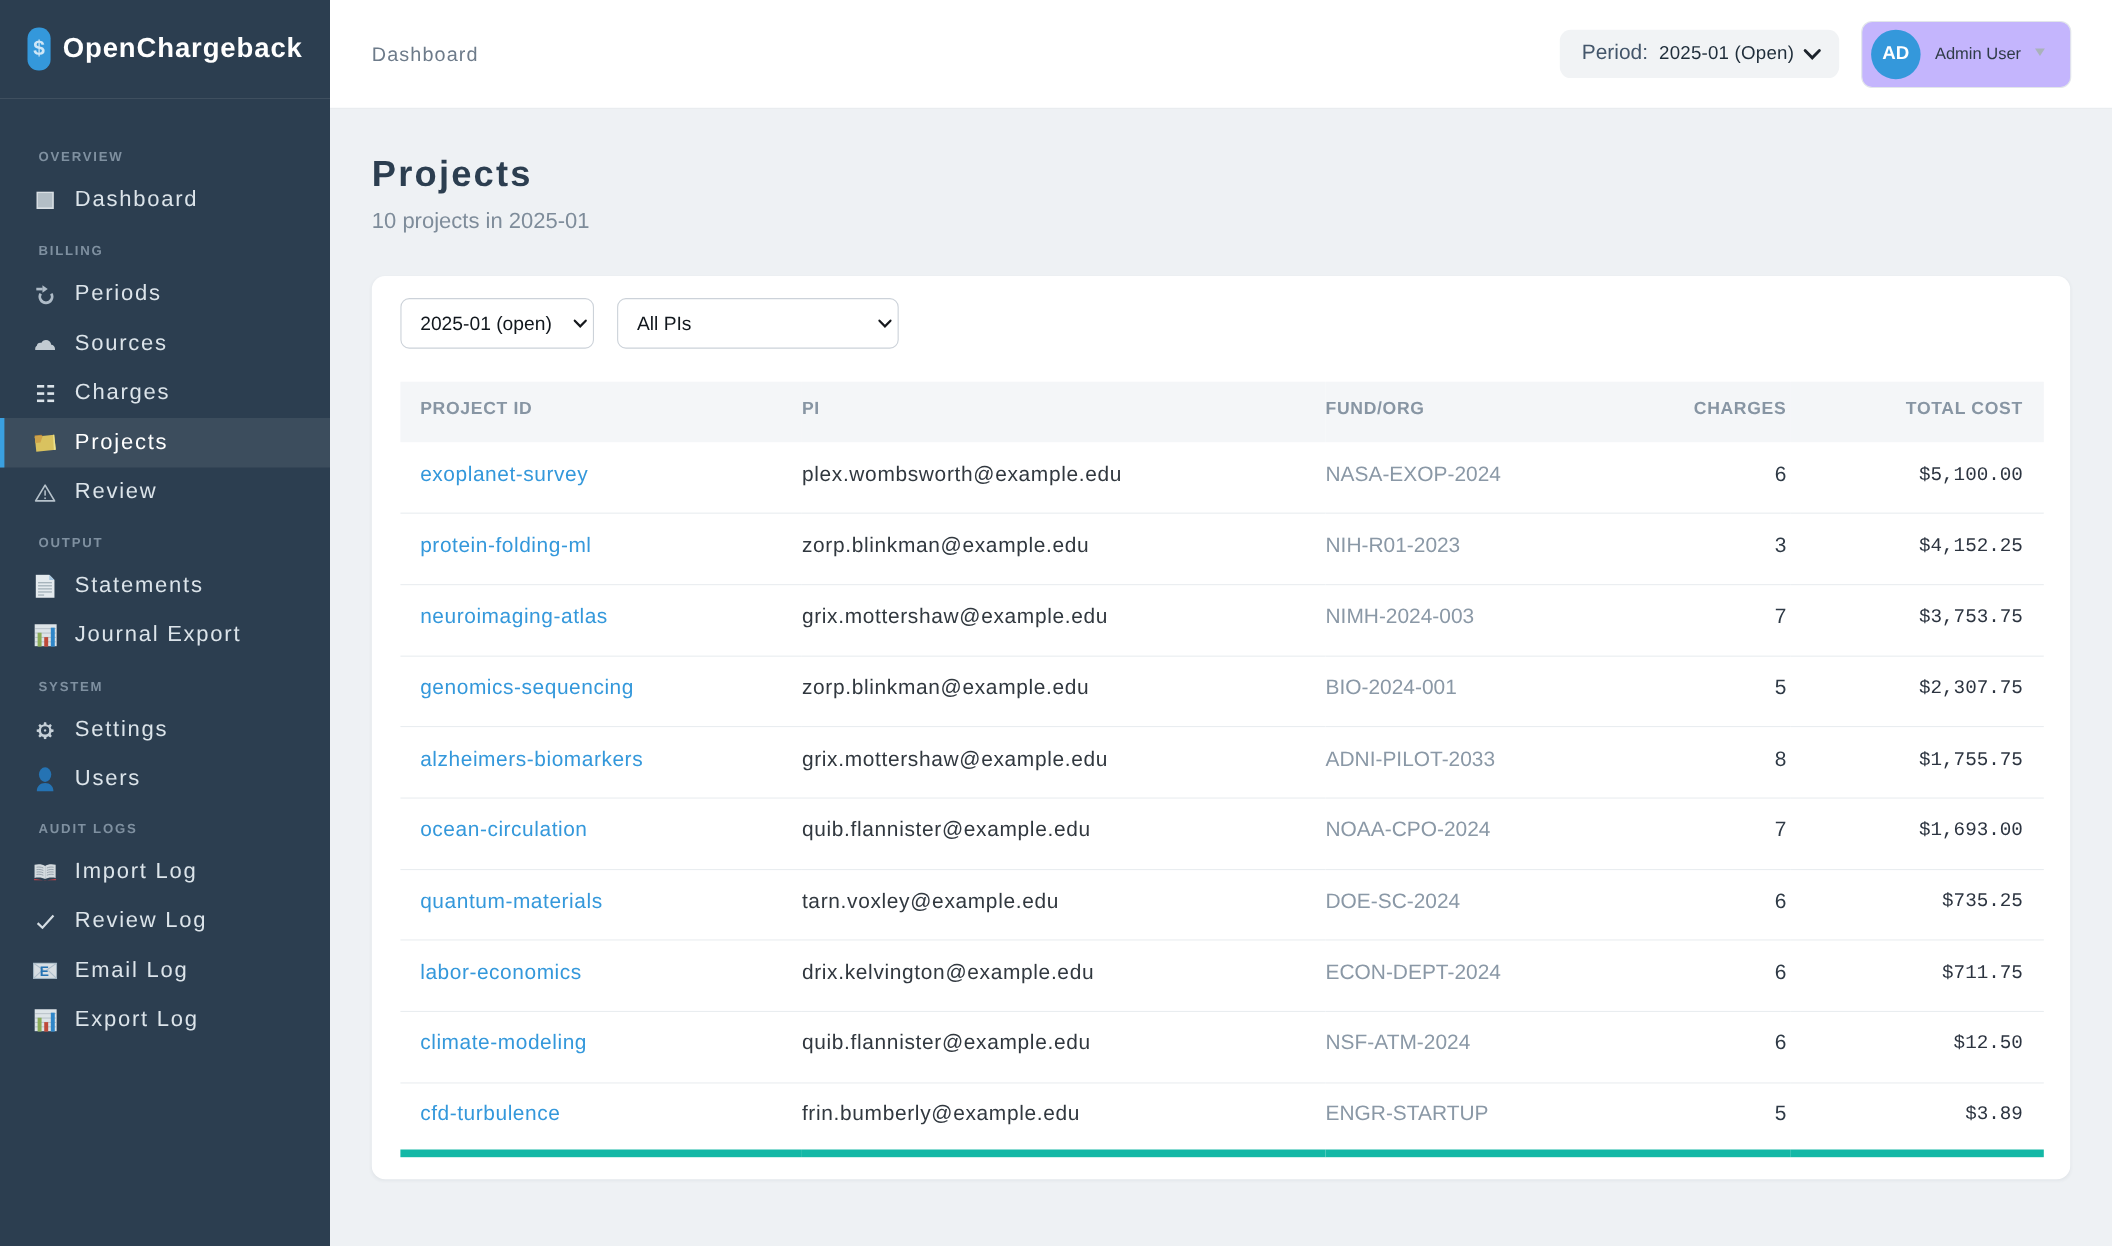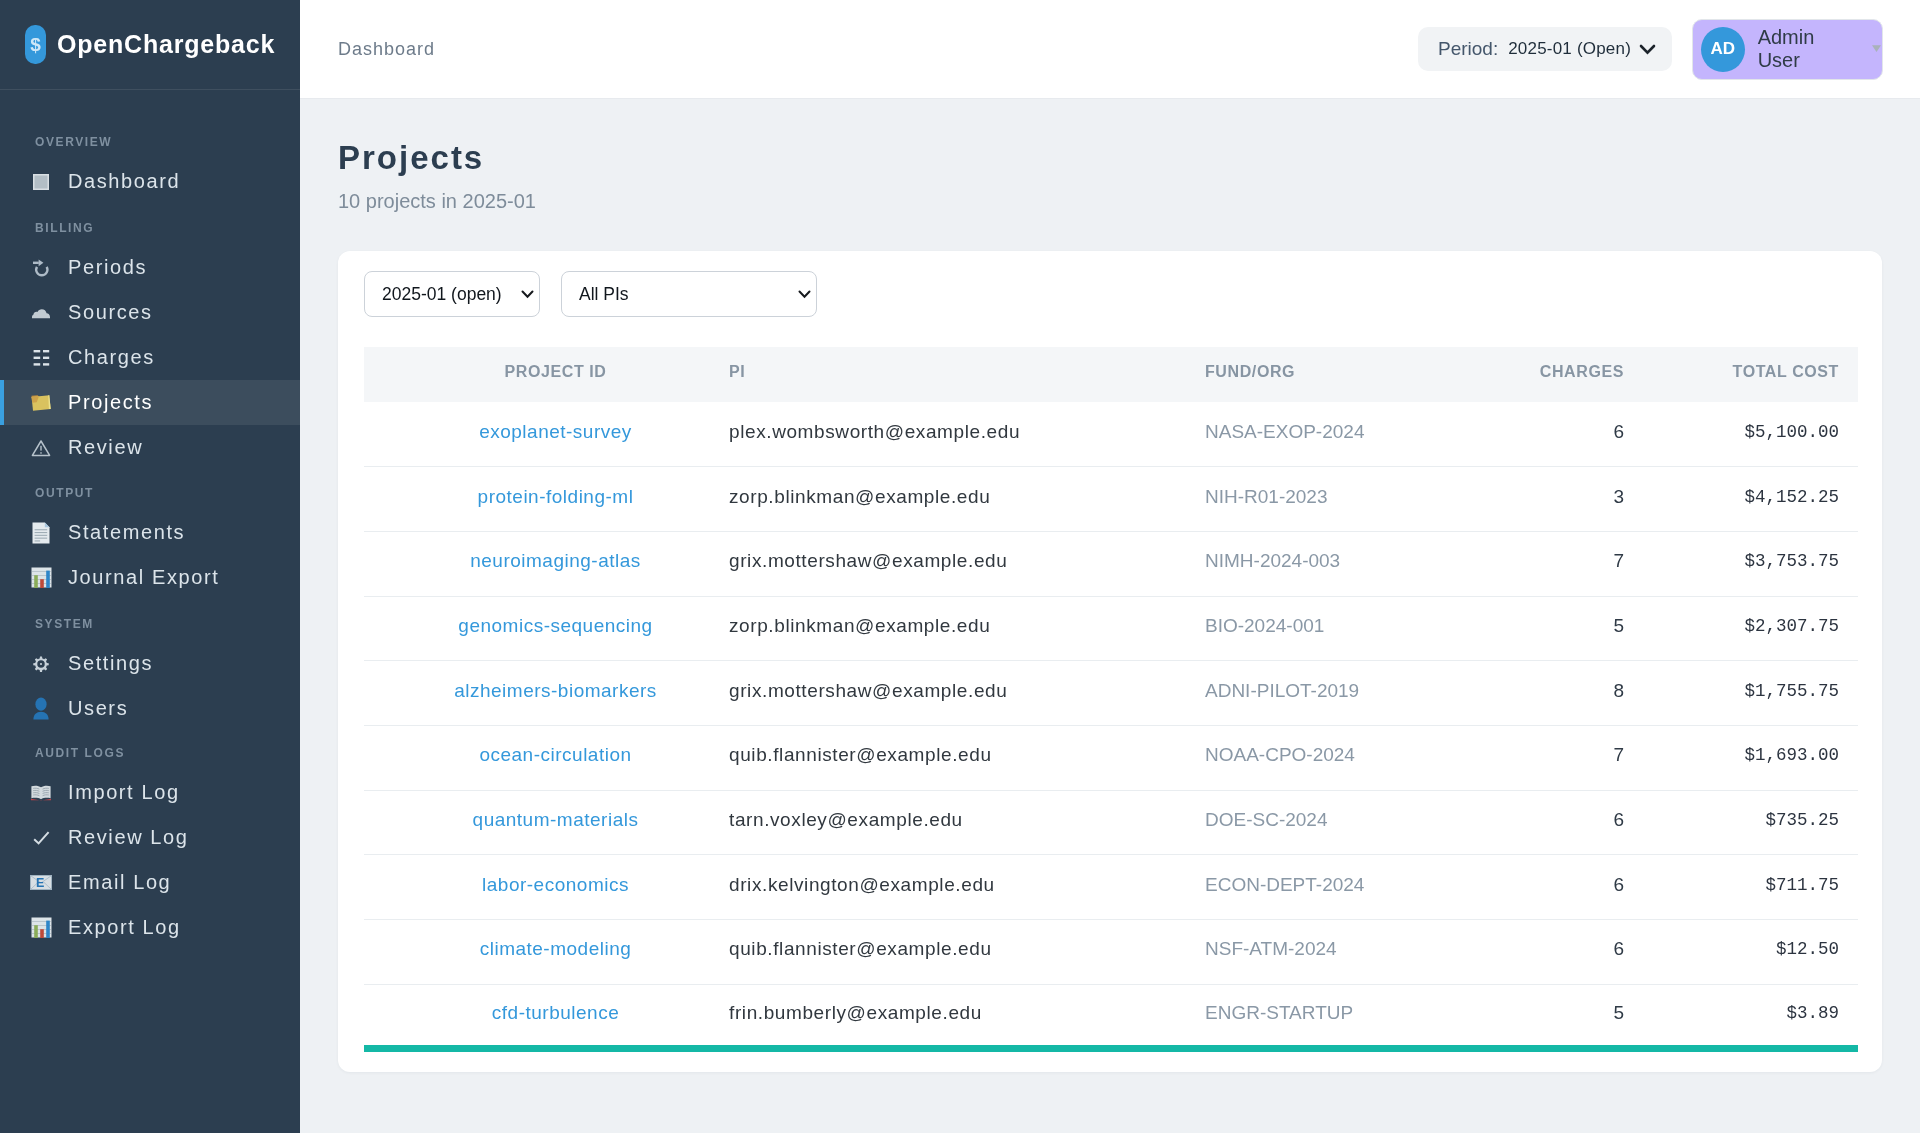--- a/index.html
+++ b/index.html
@@ -16,38 +16,38 @@
 .item.active{background:rgba(255,255,255,.08);border-left:4px solid #3aa0e0;padding-left:26px;color:#fff;}
 
 .topbar{margin-left:300px;height:99px;background:#fff;border-bottom:1px solid #e7eaee;display:flex;align-items:center;}
 .crumb{margin-left:38px;font-size:18px;color:#6d7b8a;letter-spacing:1px;}
 .tright{margin-left:auto;margin-right:37px;display:flex;align-items:center;}
 .periodpill{background:#f1f3f5;border-radius:10px;height:44px;width:254px;display:flex;align-items:center;padding-left:20px;font-size:18px;}
 .periodpill .lab{color:#44566b;font-size:19px;}
 .periodpill .val{margin-left:10px;color:#1f2d3a;font-size:17px;letter-spacing:.2px;}
 .adminbox{margin-left:20px;width:191px;height:61px;background:#c4b5fd;border:1px solid #e2e6ea;border-radius:10px;display:flex;align-items:center;}
 .avatar{width:45px;height:45px;border-radius:50%;background:#3498db;color:#fff;font-weight:bold;font-size:17px;display:flex;align-items:center;justify-content:center;margin-left:8px;}
-.aname{margin-left:13px;font-size:20px;color:#2f3b47;}
+.aname{margin-left:13px;font-size:15px;color:#2f3b47;}
 .acaret{margin-left:12px;font-size:11px;color:#9aa4ad;}
 
 .main{margin-left:300px;padding:40px 38px 0 38px;}
 h1{font-size:33px;color:#2c3e50;letter-spacing:2px;font-family:"Liberation Sans",sans-serif;}
 .subtitle{margin-top:13px;font-size:20px;color:#7e8c9a;}
 .card{margin-top:38px;width:1544px;background:#fff;border-radius:12px;padding:20px 24px 20px 26px;box-shadow:0 1px 3px rgba(44,62,80,.06);}
 .filters{display:flex;}
 .sel{height:46px;border:1px solid #ccd2d9;border-radius:8px;background:#fff;display:flex;align-items:center;font-size:17.5px;color:#11171d;position:relative;}
 .sel1{width:176px;padding-left:17px;}
 .sel2{width:256px;padding-left:17px;margin-left:21px;}
 .sel svg{position:absolute;right:5px;top:18px;}
 
 table{margin-top:30px;border-collapse:collapse;table-layout:fixed;width:1494px;}
 col.c1{width:365px;}col.c2{width:476px;}col.c3{width:235px;}col.c4{width:188px;}col.c5{width:230px;}
 th{background:#f4f6f8;font-size:16px;color:#8795a3;letter-spacing:.6px;text-align:left;font-weight:bold;height:55px;vertical-align:middle;padding:0 0 6px 0;}
 th.r,td.r{text-align:right;}th.c4,td.c4{padding-right:4px;}
-th:first-child,td:first-child{padding-left:18px;text-align:center;}
+th:first-child,td:first-child{padding-left:18px;}
 th:last-child,td:last-child{padding-right:19px;}
 td{border-bottom:1px solid #e9edf0;height:64.7px;vertical-align:middle;font-size:20px;padding:0 0 5px 0;}
 td.link{color:#3498db;font-size:19px;letter-spacing:.5px;}
 td.pi{color:#31383f;font-size:19px;letter-spacing:.6px;}
 td.fund{color:#8a98a6;font-size:19px;letter-spacing:0;}
 td.num{color:#2f3a46;font-size:19px;}
 td.cost{font-family:"Liberation Mono",monospace;font-size:17.5px;color:#2c3440;}
 tr:last-child td{border-bottom:7px solid #14b8a6;}
 </style>
 </head>
@@ -263,21 +263,21 @@
       <tr>
             <td class="link">genomics-sequencing</td>
             <td class="pi">zorp.blinkman@example.edu</td>
             <td class="fund">BIO-2024-001</td>
             <td class="num r c4">5</td>
             <td class="cost r">$2,307.75</td>
           </tr>
       <tr>
             <td class="link">alzheimers-biomarkers</td>
             <td class="pi">grix.mottershaw@example.edu</td>
-            <td class="fund">ADNI-PILOT-2019</td>
+            <td class="fund">ADNI-PILOT-2033</td>
             <td class="num r c4">8</td>
             <td class="cost r">$1,755.75</td>
           </tr>
       <tr>
             <td class="link">ocean-circulation</td>
             <td class="pi">quib.flannister@example.edu</td>
             <td class="fund">NOAA-CPO-2024</td>
             <td class="num r c4">7</td>
             <td class="cost r">$1,693.00</td>
           </tr>

